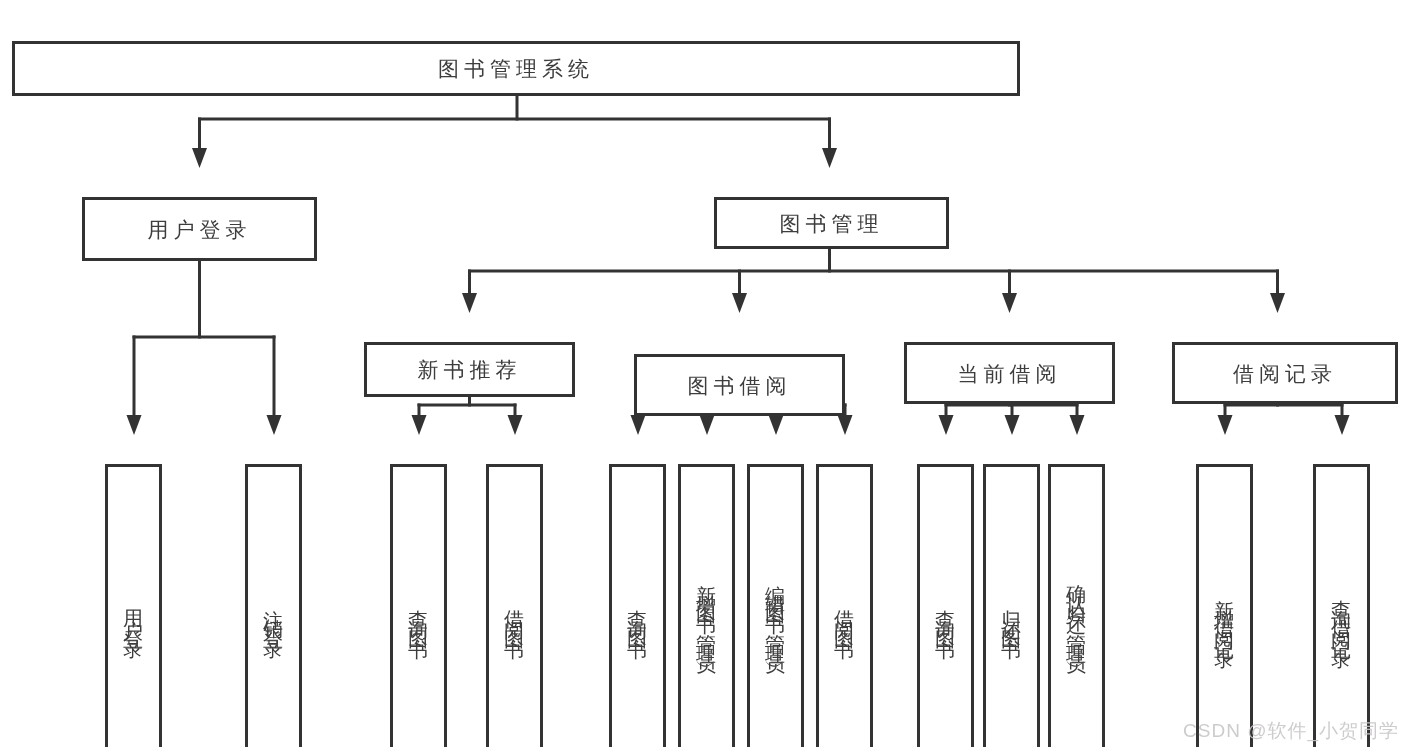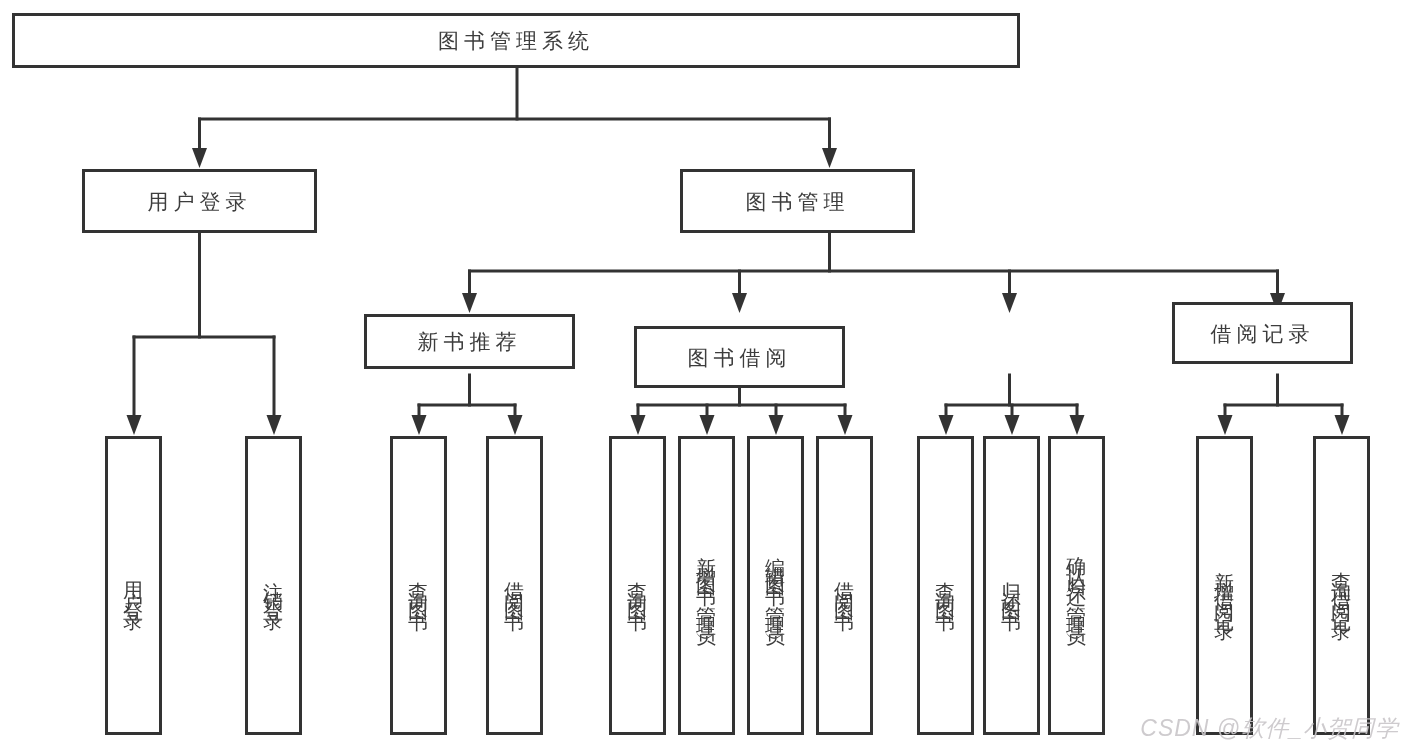--- a/index.html
+++ b/index.html
@@ -22,45 +22,45 @@
   #connectors line{stroke:var(--line);stroke-width:3;stroke-linecap:square;}
   #connectors polygon{fill:var(--line);}
   .node{
     position:absolute;
     box-sizing:border-box;
     background:var(--box-fill);
     border:3px solid var(--box-border);
     display:flex;align-items:center;justify-content:center;
     color:var(--text);
     z-index:1;
+    margin-top:28px;
   }
   .node.h .lbl{
     font-size:21px;
     letter-spacing:5px;
     white-space:nowrap;
     line-height:1;
   }
   .node.v .lbl{
     writing-mode:vertical-rl;
     text-orientation:mixed;
     font-size:20px;
     letter-spacing:10px;
     line-height:1;
     white-space:nowrap;
   }
   #watermark{
     position:absolute;
     right:6px;bottom:3px;
-    font-size:23px;
+    font-size:19px;
     letter-spacing:1px;
     color:var(--wm);
     opacity:.9;
     z-index:2;
     white-space:nowrap;
-    font-style:italic;
   }
 </style>
 </head>
 <body>
 
 <div id="canvas">
 
   <svg id="connectors" width="1405" height="747">
       <line x1="517" y1="68" x2="517" y2="119"></line>
       <line x1="199.5" y1="119" x2="829.5" y2="119"></line>
@@ -116,31 +116,34 @@
       <polygon points="1334.5,415 1349.5,415 1342,435"></polygon>
     </svg>
 
   <div class="node h" style="left:12px;top:13px;width:1008px;height:55px">
     <span class="lbl">图书管理系统</span>
   </div>
 
   <div class="node h" style="left:82px;top:169px;width:235px;height:64px">
     <span class="lbl">用户登录</span>
   </div>
-  <div class="node h" style="left:680px;top:169px;width:235px;height:64px">
+  <div class="node h" style="left:714px;top:169px;width:235px;height:52px">
     <span class="lbl">图书管理</span>
   </div>
 
   <div class="node h" style="left:364px;top:314px;width:211px;height:55px">
     <span class="lbl">新书推荐</span>
   </div>
   <div class="node h" style="left:634px;top:326px;width:211px;height:62px">
     <span class="lbl">图书借阅</span>
   </div>
-  <div class="node h" style="left:1172px;top:302px;width:181px;height:62px">
+  <div class="node h" style="left:904px;top:314px;width:211px;height:62px">
+    <span class="lbl">当前借阅</span>
+  </div>
+  <div class="node h" style="left:1172px;top:314px;width:226px;height:62px">
     <span class="lbl">借阅记录</span>
   </div>
 
   <div class="node v" style="left:105px;top:436px;width:57px;height:299px">
     <span class="lbl">用户登录</span>
   </div>
   <div class="node v" style="left:245px;top:436px;width:57px;height:299px">
     <span class="lbl">注销登录</span>
   </div>
 

